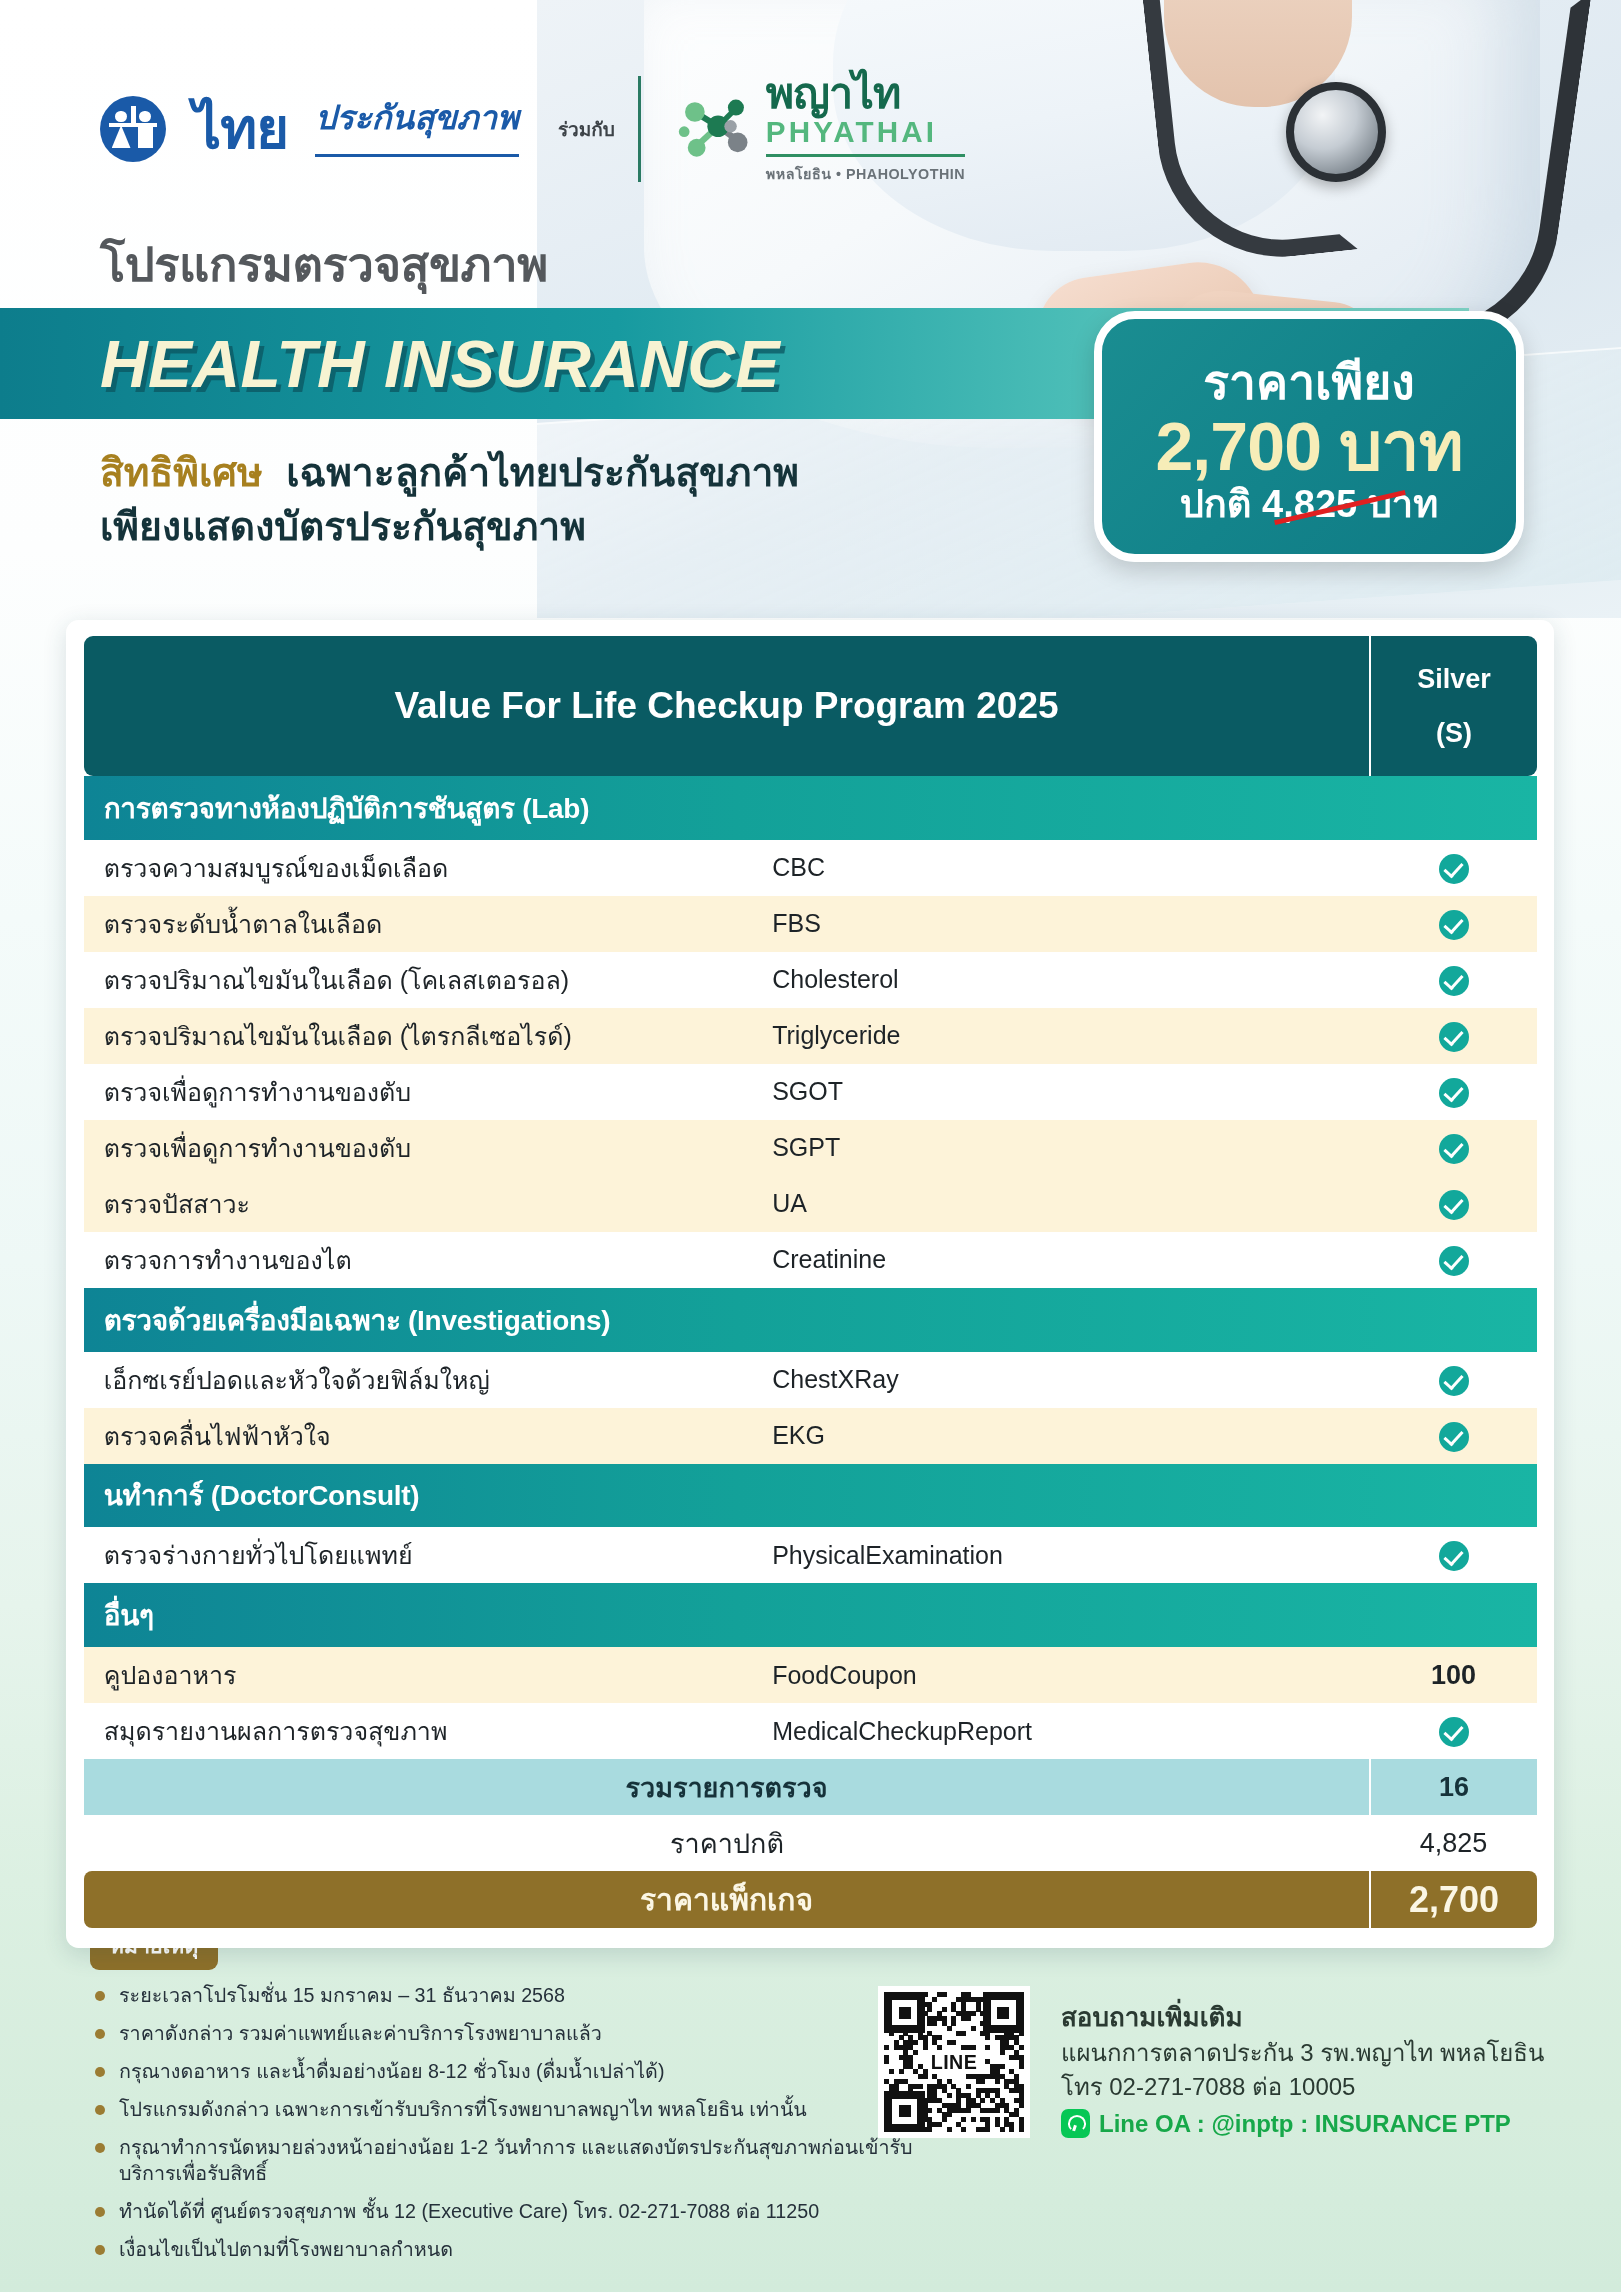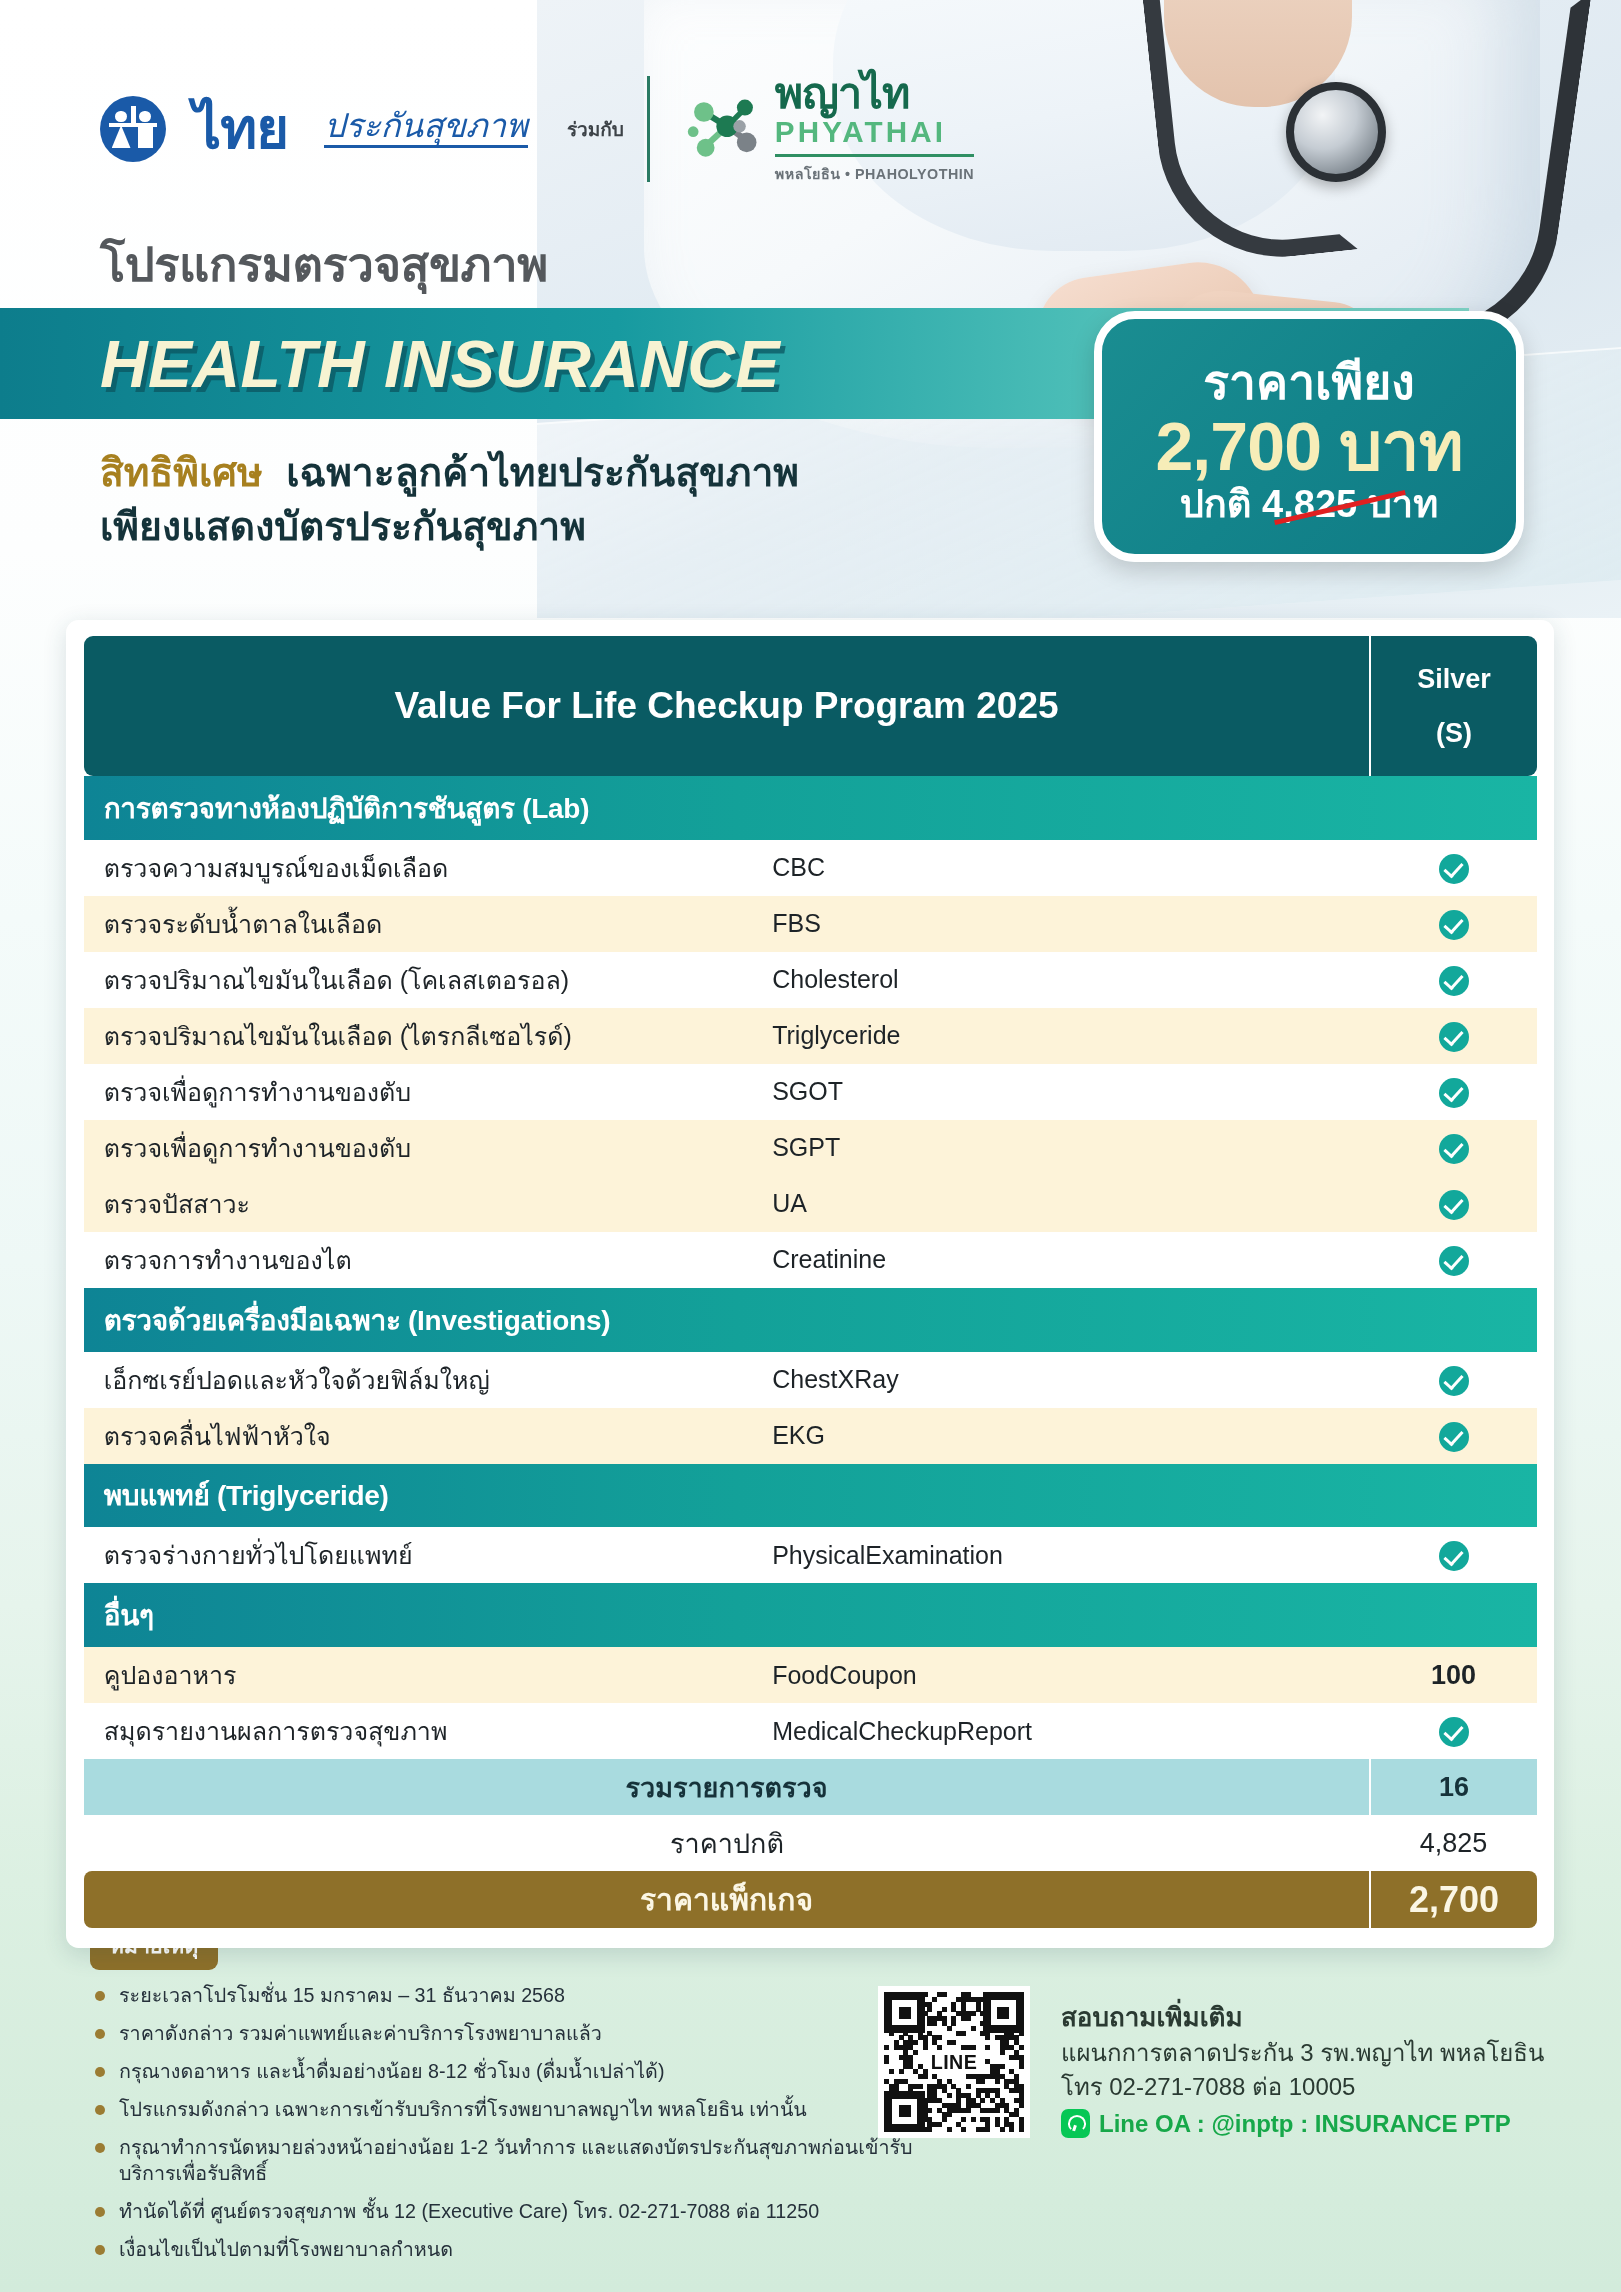--- a/index.html
+++ b/index.html
@@ -149,23 +149,23 @@
   }
   .thi-mark .crossv {
     left: 31px; top: 10.7px; width: 4.5px; height: 19.7px;
     background:#fff; position:absolute;
   }
   .thi-word {
     font-size: 56px; font-weight: 700; color: #1a5aa8;
     letter-spacing: -0.9px; line-height: 1;
   }
   .thi-sub {
-    font-size: 33px; font-style: italic; font-weight: 400;
+    font-size: 33px; font-style: italic; font-weight: 700;
     color: #1a5aa8; border-bottom: 3.6px solid #1a5aa8;
-    padding-bottom: 1px; margin-left: 9px; line-height: 1.05;
+    padding-bottom: 18px; line-height: 1.05;
   }
   .partner-label {
     font-size: 19px; color: #3d4348; font-weight: 700;
     margin: 0 23px 0 39px;
   }
   .vdivider {
     width: 2.7px; height: 106px; background: #2a7a63; margin-right: 36px;
   }
   .pyt-logo { display: flex; align-items: center; gap: 14.3px; }
   .pyt-mark { width: 75px; height: 66px; position: relative; flex-shrink: 0; }
@@ -520,21 +520,21 @@
             <td class="th-name">เอ็กซเรย์ปอดและหัวใจด้วยฟิล์มใหญ่</td>
             <td class="en-name">ChestXRay</td>
             <td class="mark"><span class="tick"></span></td>
           </tr>
           <tr class="item alt">
             <td class="th-name">ตรวจคลื่นไฟฟ้าหัวใจ</td>
             <td class="en-name">EKG</td>
             <td class="mark"><span class="tick"></span></td>
           </tr>
           <tr class="section">
-            <td colspan="3">พบแพทย์ (Triglyceride)</td>
+            <td colspan="3">นทำการ์ (DoctorConsult)</td>
           </tr>
           <tr class="item plain">
             <td class="th-name">ตรวจร่างกายทั่วไปโดยแพทย์</td>
             <td class="en-name">PhysicalExamination</td>
             <td class="mark"><span class="tick"></span></td>
           </tr>
           <tr class="section">
             <td colspan="3">อื่นๆ</td>
           </tr>
           <tr class="item alt">

